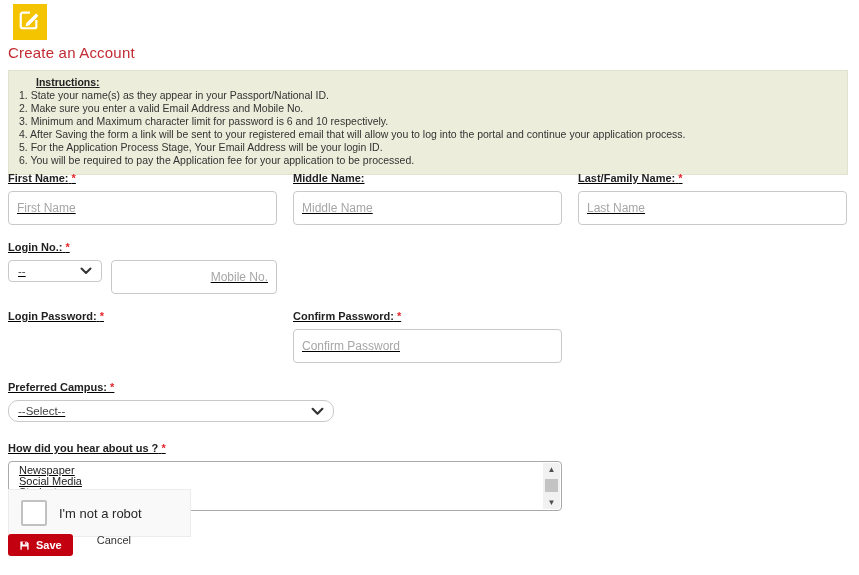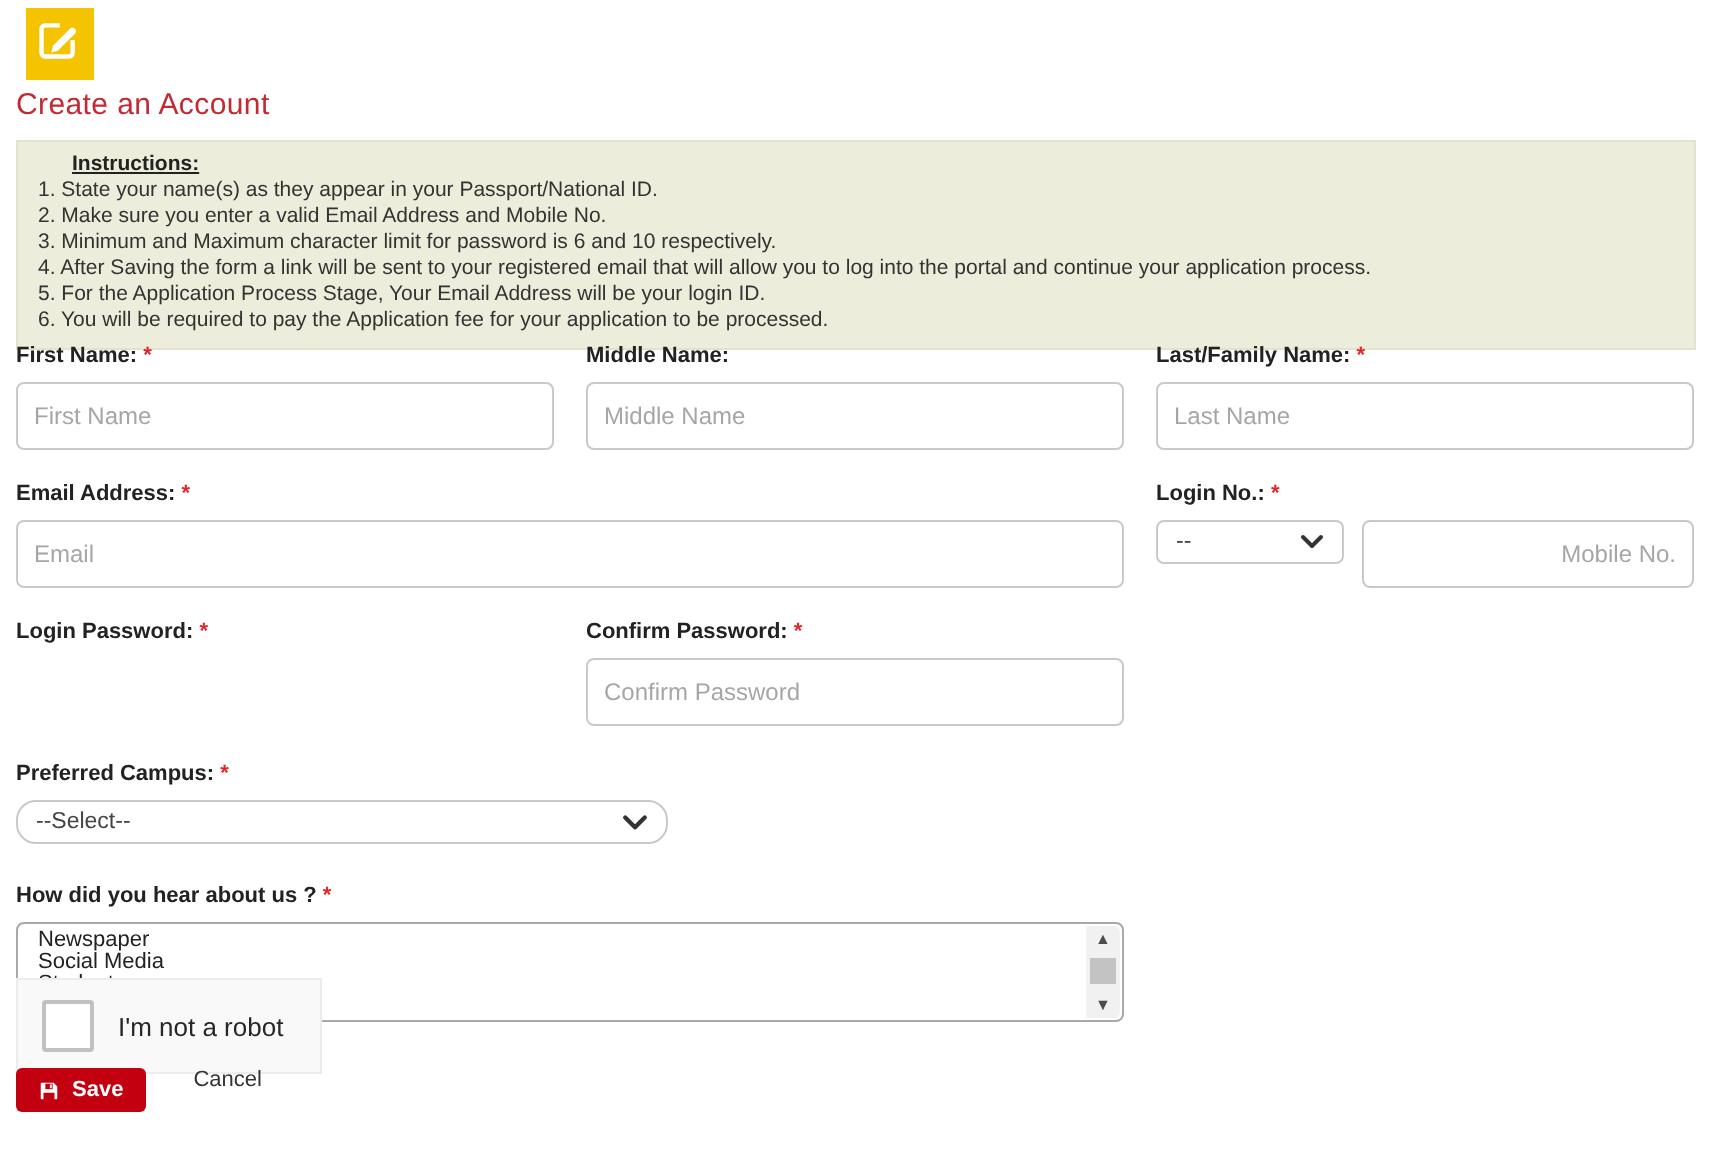--- a/index.html
+++ b/index.html
@@ -20,21 +20,21 @@
 
   .instructions {
     position: absolute; left: 8px; top: 70px; width: 840px;
     background: #ecedda; border: 1px solid #e2e3cd;
     padding: 5px 10px 7px 10px;
     font-size: 10.5px; line-height: 13px; color: #333;
   }
   .instructions-heading { font-weight: 700; text-decoration: underline; color: #222; padding-left: 17px; }
 
   .form-area { position: absolute; left: 8px; top: 172px; width: 843px; }
-  .form-row { display: flex; gap: 16px; }
+  .form-row { display: flex; gap: 16px; text-decoration: underline; }
   .mb16 { margin-bottom: 16px; }
   .mb18 { margin-bottom: 18px; }
   .mb20 { margin-bottom: 20px; }
 
   .field { display: flex; flex-direction: column; }
   .w-col { width: 269px; }
   .w-2col { width: 554px; }
   .field-label {
     font-size: 11px; font-weight: 700; color: #222; line-height: 13px; margin-bottom: 6px;
   }
@@ -72,21 +72,21 @@
     position: absolute; top: 1px; right: 1px; bottom: 1px; width: 17px;
     background: #f1f1f1; border-radius: 0 3px 3px 0;
     display: flex; flex-direction: column; align-items: center;
   }
   .sb-arrow { height: 13px; display: flex; align-items: center; justify-content: center;
     width: 100%; color: #4d4d4d; font-size: 8px; line-height: 8px; }
   .sb-thumb { width: 13px; height: 13px; background: #c3c3c3; margin-top: 3px; }
   .sb-down { position: absolute; bottom: 0; }
 
   .captcha {
-    position: absolute; left: 8px; top: 489px; width: 153px; height: 48px;
+    position: absolute; left: 8px; top: 489px; width: 183px; height: 48px;
     background: #f9f9f9; border: 1px solid #ececec;
     display: flex; align-items: center;
   }
   .captcha-checkbox {
     width: 26px; height: 26px; background: #fff;
     border: 2px solid #c1c1c1; border-radius: 2px; margin-left: 12px; cursor: pointer;
   }
   .captcha-label { margin-left: 12px; font-size: 13px; color: #282727; }
 
   .actions { position: absolute; left: 8px; top: 534px; display: flex; align-items: flex-start; }
@@ -143,27 +143,20 @@
       <div class="field w-col">
         <div class="field-label">
           <span>Last/Family Name:</span>
           <span class="req">*</span>
         </div>
         <input class="text-input" type="text" placeholder="Last Name" style="">
       </div>
     </div>
 
     <div class="form-row mb16">
-      <div class="field w-2col">
-        <div class="field-label">
-          <span>Email Address:</span>
-          <span class="req">*</span>
-        </div>
-        <input class="text-input" type="text" placeholder="Email" style="">
-      </div>
       <div class="field w-col">
         <div class="field-label">
           <span>Login No.:</span>
           <span class="req">*</span>
         </div>
         <div class="mobile-group">
           <div class="select-box mobile-code">
             <span>--</span>
             <span class="chev">
               <svg width="12" height="8" viewBox="0 0 12 8">

